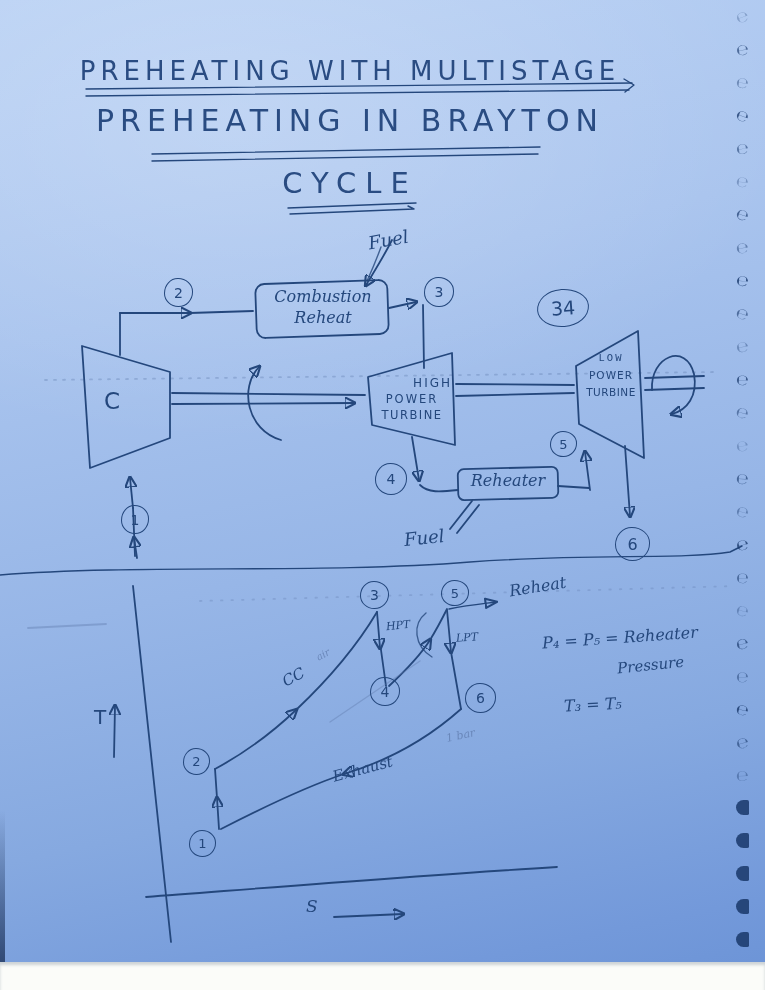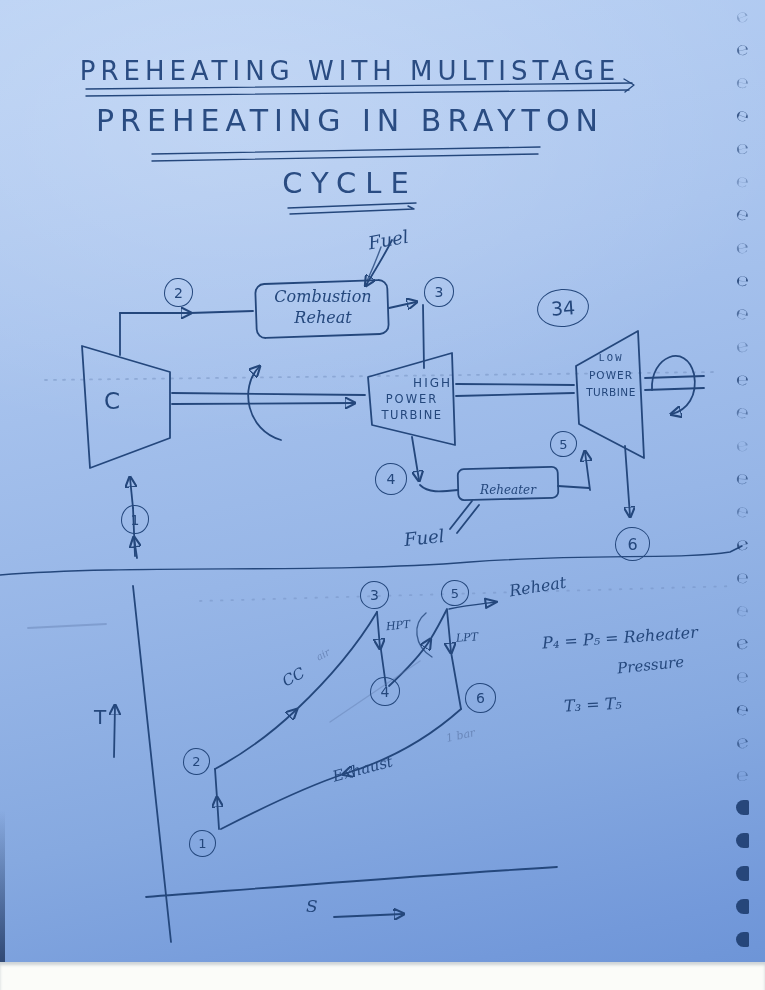--- a/index.html
+++ b/index.html
@@ -151,21 +151,21 @@
   <div class="lbl cap" style="left:104px;top:388px;font-size:23px;">C</div>
 
   <div class="lbl cap" style="left:372px;top:376px;width:80px;text-align:right;font-size:12px;letter-spacing:2px;">HIGH</div>
   <div class="lbl cap" style="left:372px;top:392px;width:80px;text-align:center;font-size:11.5px;letter-spacing:2px;">POWER</div>
   <div class="lbl cap" style="left:372px;top:408px;width:80px;text-align:center;font-size:11.5px;letter-spacing:1.5px;">TURBINE</div>
 
   <div class="lbl cap" style="left:582px;top:352px;width:58px;text-align:center;font-size:10.5px;letter-spacing:2px;font-family:Liberation Mono, monospace;">LOW</div>
   <div class="lbl cap" style="left:582px;top:369px;width:58px;text-align:center;font-size:10.5px;letter-spacing:1px;">POWER</div>
   <div class="lbl cap" style="left:582px;top:386px;width:58px;text-align:center;font-size:10.5px;letter-spacing:.5px;">TURBINE</div>
 
-  <div class="lbl" style="left:460px;top:483px;width:96px;text-align:center;font-size:12px;">Reheater</div>
+  <div class="lbl" style="left:460px;top:471px;width:96px;text-align:center;font-size:16px;">Reheater</div>
   <div class="lbl" style="left:404px;top:527px;font-size:18px;transform:rotate(-6deg);">Fuel</div>
 
   <div class="circ" style="left:164px;top:278px;width:27px;height:27px;">
     <span>2</span>
     </div>
   <div class="circ" style="left:424px;top:277px;width:28px;height:28px;">
     <span>3</span>
     </div>
   <div class="circ" style="left:537px;top:289px;width:50px;height:36px;font-size:19px;transform:rotate(-4deg);">
     <span>34</span>

